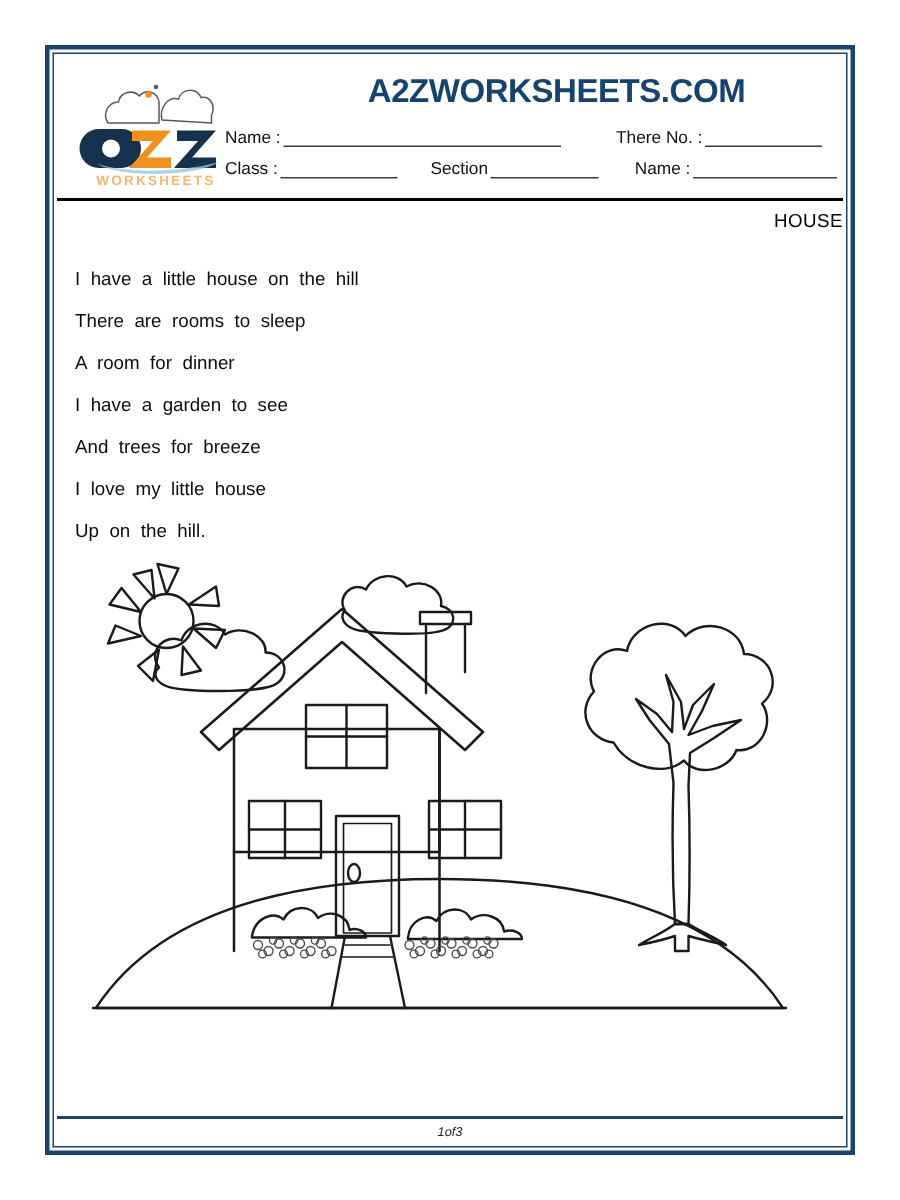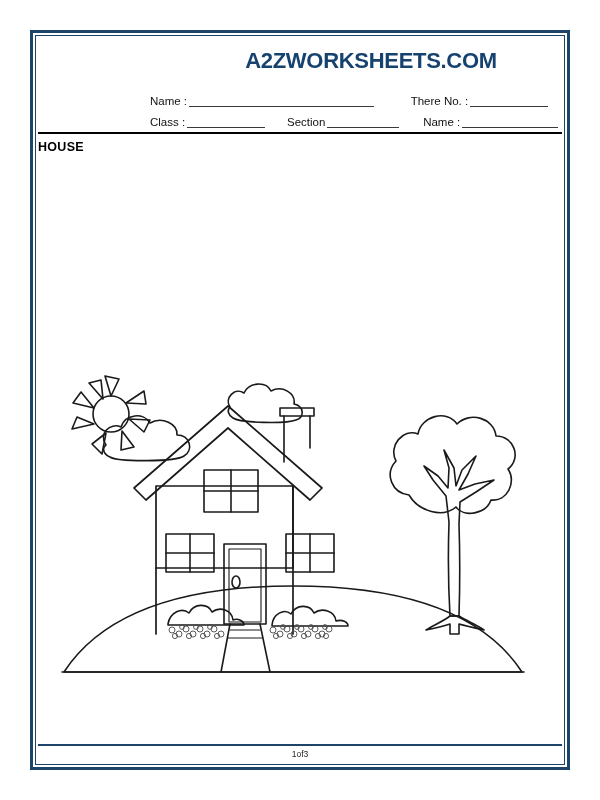--- a/index.html
+++ b/index.html
@@ -77,21 +77,21 @@
   .fields {
     position: absolute;
     left: 112px;
     top: 48px;
     width: 408px;
     font-size: 11.5px;
     color: #111111;
   }
   .field-row {
     display: flex;
-    align-items: flex-end;
+    align-items: flex-start;
     height: 21px;
     white-space: nowrap;
   }
   .field-label {
     font-size: 11.5px;
     color: #111;
     padding-right: 2px;
   }
   .rule {
     border-bottom: 1px solid #3a3a3a;
@@ -104,23 +104,23 @@
   .rule.section { width: 72px; margin-right: 24px; }
   .rule.date    { width: 96px; margin-right: 0; }
   .spacer-roll  { width: 30px; }
 
   
   .sheet-title {
     position: absolute;
     left: 38px;
     top: 140px;
     width: 524px;
-    text-align: left;
+    text-align: right;
     font-size: 12.5px;
-    font-weight: bold;
+    font-weight: normal;
     color: #000;
     letter-spacing: 0.3px;
   }
 
   
   .poem {
     position: absolute;
     left: 50px;
     top: 172px;
     width: 470px;
@@ -153,32 +153,51 @@
     border-top: 2px solid #1d4469;
   }
   .footer-page {
     position: absolute;
     left: 38px;
     top: 749px;
     width: 524px;
     text-align: center;
     font-size: 8.5px;
     color: #222;
+    font-style: italic;
   }
 </style>
 </head>
 <body>
 
 <div class="page">
 
   <div class="border-outer"></div>
   <div class="border-inner"></div>
 
   <div class="header">
 
+    <div class="logo">
+      <svg width="104" height="82" viewBox="0 0 104 82" xmlns="http://www.w3.org/2000/svg">
+        <g stroke="#55585c" stroke-width="1" fill="#ffffff">
+          <path d="M20 36 C16 30, 20 22, 27 22 C28 16, 36 13, 41 18 C45 13, 53 15, 54 22 L54 36 Z"></path>
+          <path d="M56 34 C54 26, 60 18, 67 20 C69 13, 79 12, 82 19 C88 18, 92 24, 89 31 L89 36 Z"></path>
+        </g>
+        <circle cx="47" cy="17" r="2.2" fill="#f0901e"></circle>
+        <circle cx="52" cy="12" r="1.5" fill="#55585c"></circle>
+        <g fill="#16314e">
+          <path d="M14 40 h15 a13 13 0 0 1 0 26 h-15 a13 13 0 0 1 0 -26 z"></path>
+        </g>
+        <circle cx="22" cy="53" r="6" fill="#ffffff"></circle>
+        <path d="M36 41 h26 l-16 18 h16 v7 h-28 l16 -18 h-14 z" fill="#f0901e"></path>
+        <path d="M66 41 h26 l-16 18 h16 v7 h-28 l16 -18 h-14 z" fill="#16314e"></path>
+        <path d="M12 63 C30 69, 64 70, 94 62 C78 72, 30 73, 12 63 z" fill="#8fc4dd" opacity="0.75"></path>
+        <text x="52" y="77" font-family="'Liberation Sans', sans-serif" font-size="9" font-weight="bold" fill="#f0901e" text-anchor="middle" letter-spacing="1.5" opacity="0.65">WORKSHEETS</text>
+      </svg>
+    </div>
 
     <div class="brand-title">A2ZWORKSHEETS.COM</div>
 
     <div class="fields">
       <div class="field-row">
         <span class="field-label">Name :</span>
         <span class="rule name"></span>
         <span class="spacer-roll"></span>
         <span class="field-label">There No. :</span>
         <span class="rule roll"></span>
@@ -189,20 +208,29 @@
         <span class="field-label">Section</span>
         <span class="rule section"></span>
         <span class="field-label">Name :</span>
         <span class="rule date"></span>
       </div>
     </div>
   </div>
 
   <div class="sheet-title">HOUSE</div>
 
+  <div class="poem">
+    <div class="poem-line">I have a little house on the hill</div>
+    <div class="poem-line">There are rooms to sleep</div>
+    <div class="poem-line">A room for dinner</div>
+    <div class="poem-line">I have a garden to see</div>
+    <div class="poem-line">And trees for breeze</div>
+    <div class="poem-line">I love my little house</div>
+    <div class="poem-line">Up on the hill.</div>
+  </div>
 
   <div class="illustration">
     <svg width="470" height="352" viewBox="0 0 470 352" xmlns="http://www.w3.org/2000/svg">
       <g fill="none" stroke="#1a1a1a" stroke-width="1.6" stroke-linejoin="round" stroke-linecap="round">
 
         <g>
           <path d="M6 300 C40 248, 110 214, 235 214 C360 214, 430 248, 464 300 Z"></path>
           <line x1="4" y1="300" x2="466" y2="300"></line>
         </g>
 

